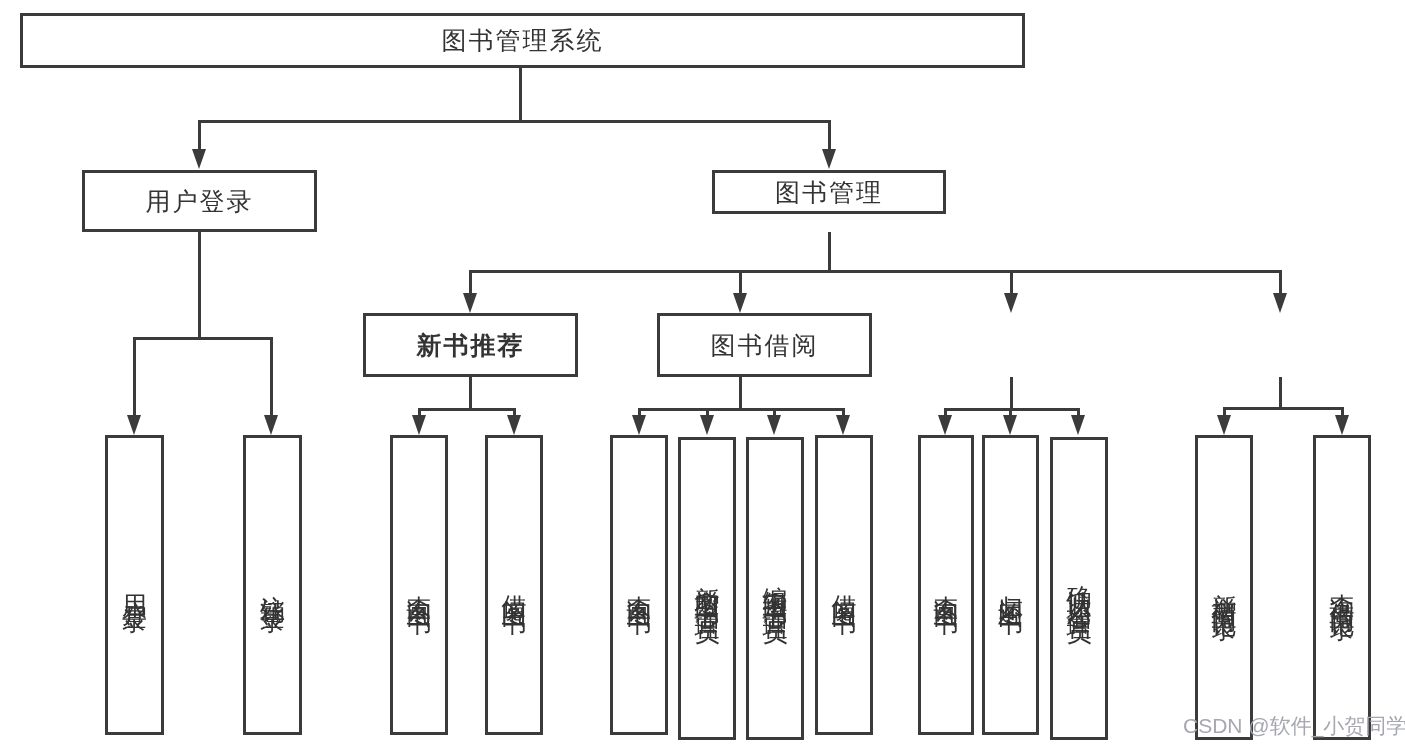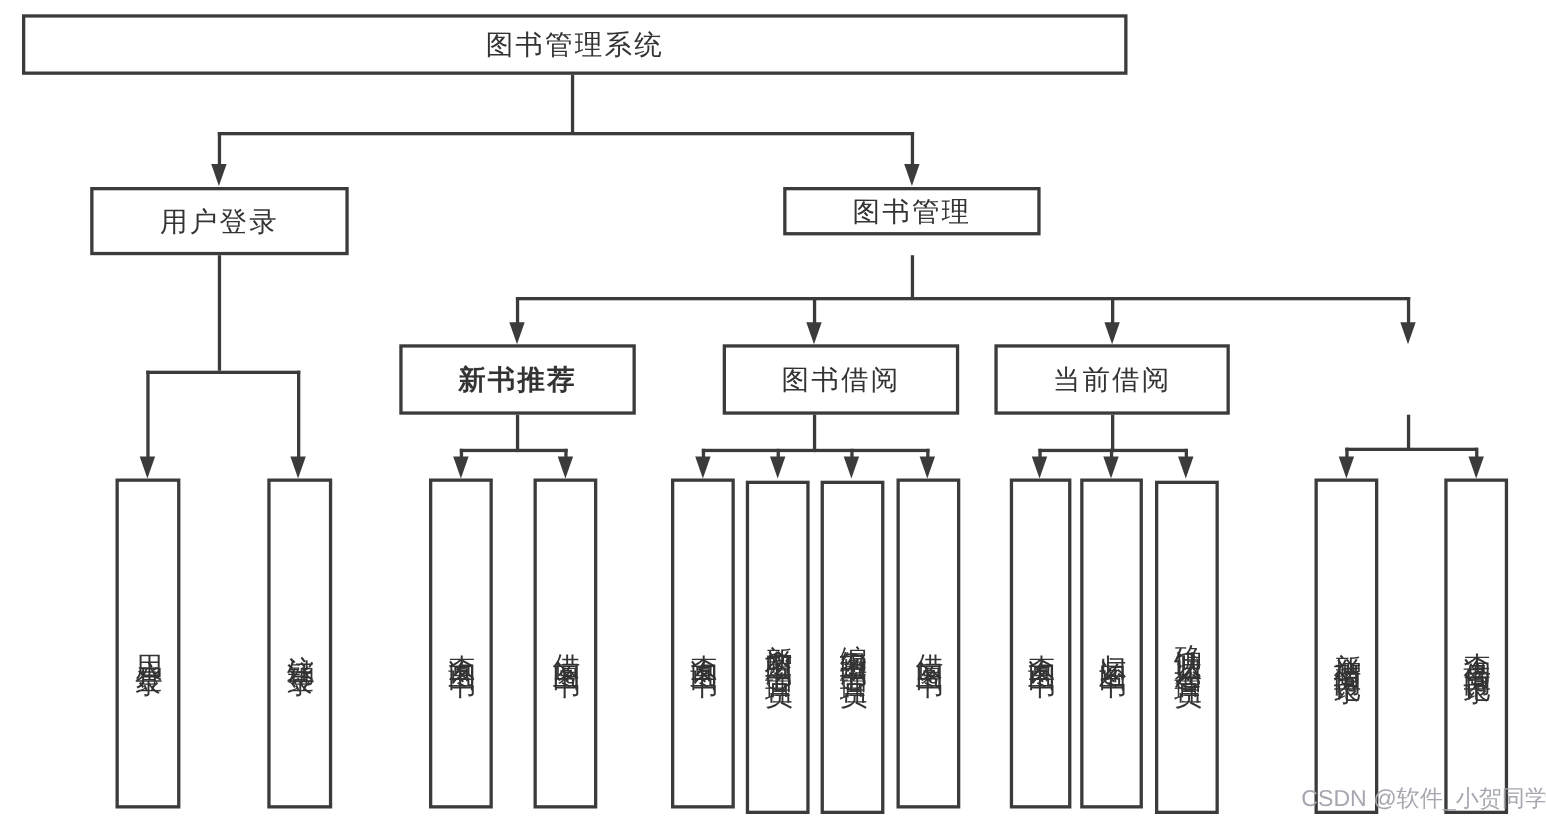--- a/index.html
+++ b/index.html
@@ -83,23 +83,20 @@
   <div class="arrow" style="left:1004px;top:293px;"></div>
   <div class="vline" style="left:1279px;top:270px;height:26px;"></div>
   <div class="arrow" style="left:1273px;top:293px;"></div>
 
   <div class="node hnode" style="left:363px;top:313px;width:215px;height:64px;font-weight:bold;">
     <span class="node-label">新书推荐</span>
   </div>
   <div class="node hnode" style="left:633px;top:313px;width:215px;height:64px;margin-left:24px;">
     <span class="node-label">图书借阅</span>
   </div>
-  <div class="node hnode" style="left:904px;top:313px;width:214px;height:64px;">
-    <span class="node-label">当前借阅</span>
-  </div>
 
   <div class="vline" style="left:469px;top:377px;height:34px;"></div>
   <div class="hline" style="left:418px;top:408px;width:98px;"></div>
   <div class="vline" style="left:418px;top:408px;height:10px;"></div>
   <div class="arrow" style="left:412px;top:415px;"></div>
   <div class="vline" style="left:513px;top:408px;height:10px;"></div>
   <div class="arrow" style="left:507px;top:415px;"></div>
 
   <div class="vline" style="left:739px;top:377px;height:34px;"></div>
   <div class="hline" style="left:638px;top:408px;width:207px;"></div>

